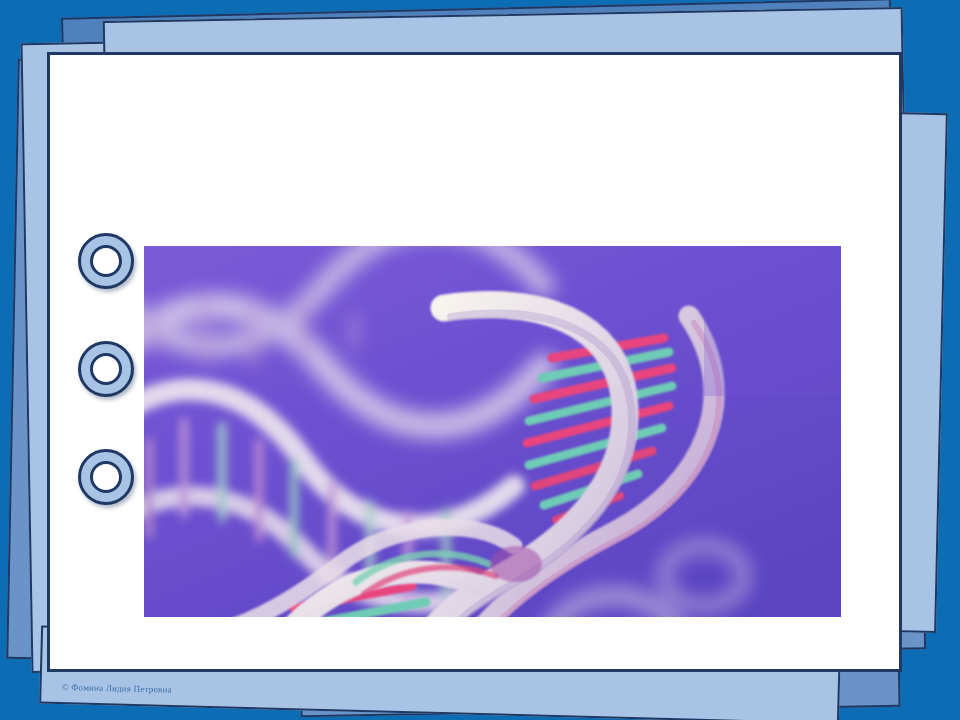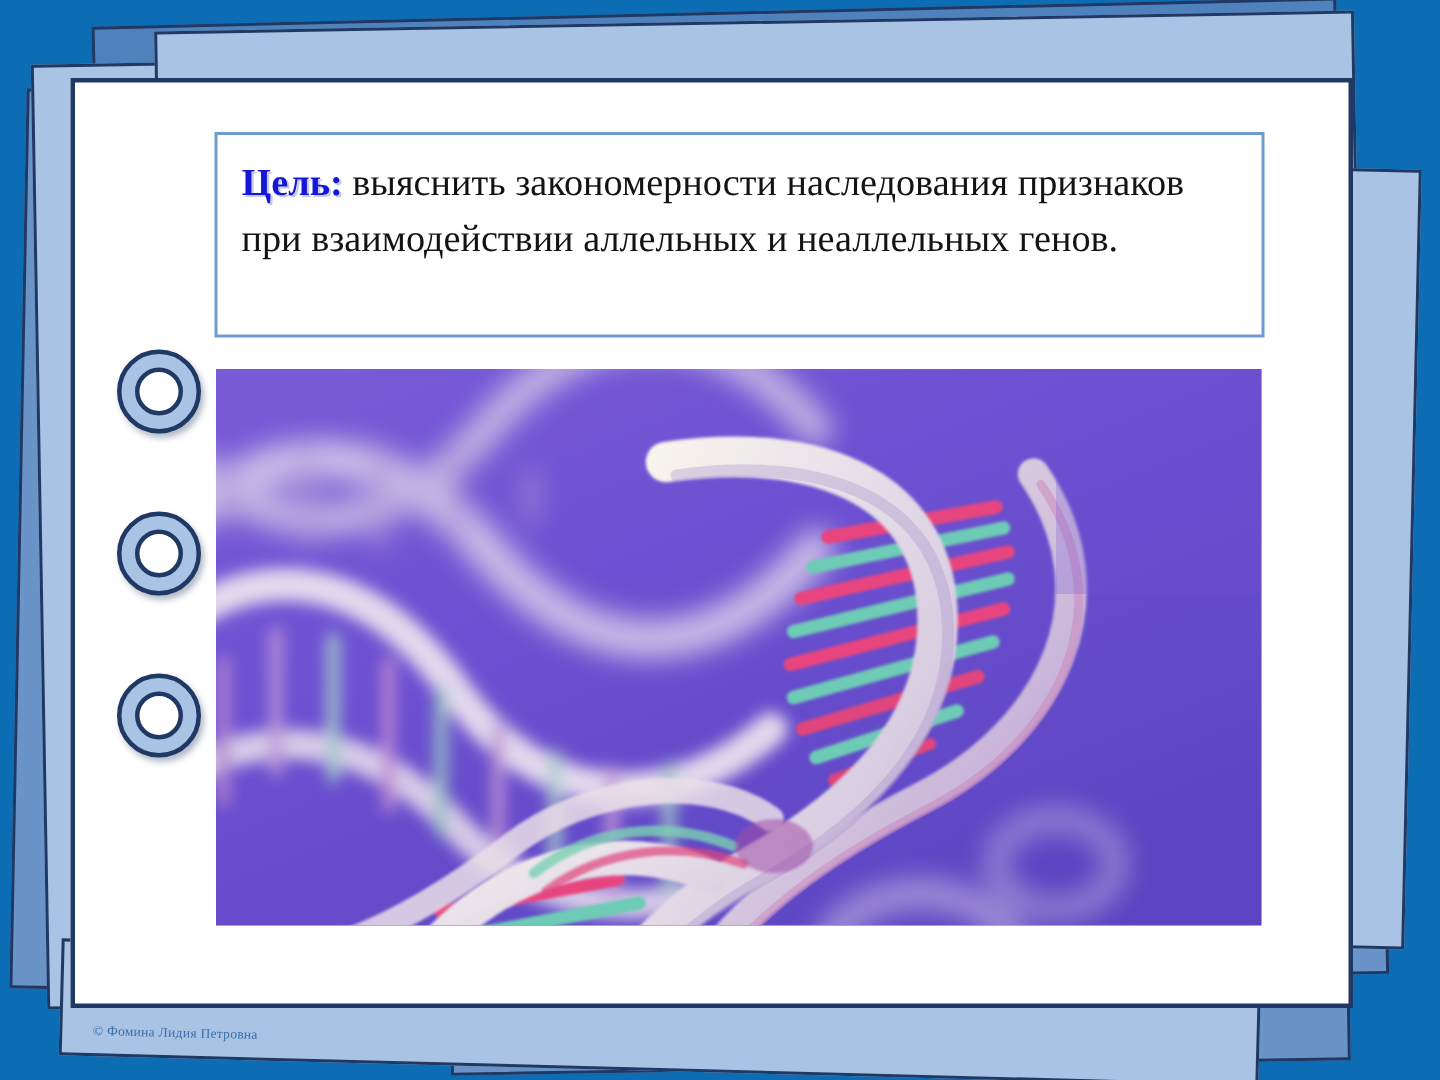--- a/index.html
+++ b/index.html
@@ -222,23 +222,20 @@
   <div class="sheet sheet-left-back"></div>
   <div class="sheet sheet-left-light"></div>
   <div class="sheet sheet-top-light"></div>
   <div class="sheet sheet-right-mid"></div>
   <div class="sheet sheet-right-light"></div>
   <div class="sheet sheet-bottom-mid"></div>
   <div class="sheet sheet-bottom-light"></div>
 
   <div class="card"></div>
 
-  <div class="goal-box">
-    <p class="goal-text"><span class="goal-label">Цель:</span><span> выяснить закономерности наследования признаков при взаимодействии аллельных и неаллельных генов.</span></p>
-  </div>
 
   <div class="rings">
     <div class="ring">
       <span class="ring-outer"></span>
       <span class="ring-inner"></span>
     </div>
     <div class="ring">
       <span class="ring-outer"></span>
       <span class="ring-inner"></span>
     </div>

